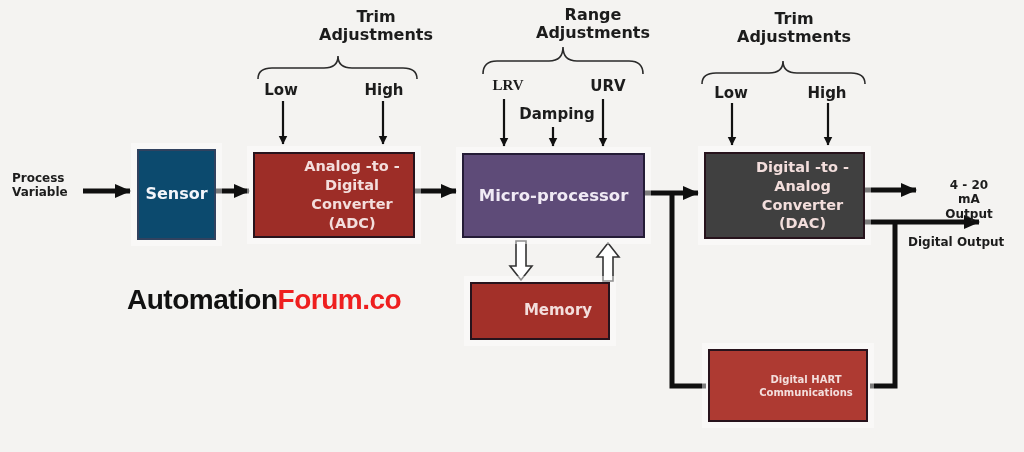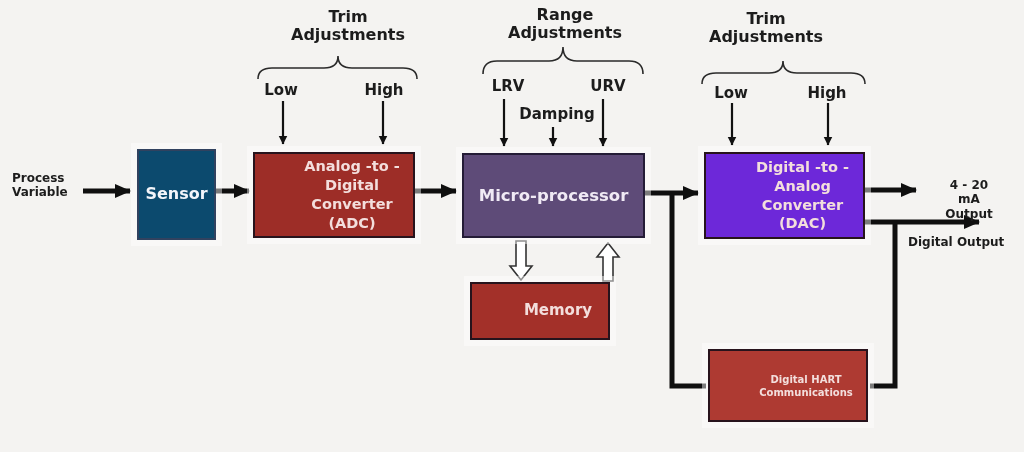--- a/index.html
+++ b/index.html
@@ -32,39 +32,39 @@
     left:253px;top:152px;width:162px;height:86px;
     background:#9d2d27;font-size:14.5px;
   }
   .block-micro{
     left:462px;top:153px;width:183px;height:85px;
     background:#5e4b78;border:2px solid #241c36;
     color:#f0eaf5;font-size:16.5px;
   }
   .block-dac{
     left:704px;top:152px;width:161px;height:87px;
-    background:#6d28d9;font-size:14.5px;
+    background:#404040;font-size:14.5px;
   }
   .block-memory{
     left:470px;top:282px;width:140px;height:58px;
     background:#a33029;font-size:15px;
   }
   .block-hart{
     left:708px;top:349px;width:160px;height:73px;
     background:#ae3a32;font-size:10px;
   }
 
   .lbl{
     position:absolute;
     color:#1c1c1c;
     font-weight:bold;
     white-space:pre-line;
   }
   .lbl-c{transform:translateX(-50%);text-align:center;}
-  .ann-title{font-size:16px;line-height:1.15;}
+  .ann-title{font-size:16px;line-height:1.15;margin-left:28px;}
   .ann-sub{font-size:15px;}
   .io-lbl{font-size:12px;line-height:1.2;}
 
   #watermark{
     position:absolute;left:127px;top:284px;
     font-family:"Liberation Sans","DejaVu Sans",sans-serif;
     font-weight:bold;font-size:28px;letter-spacing:-0.5px;
     color:#111;
   }
   #watermark .wm-red{color:#ee1f1f;}
@@ -129,29 +129,30 @@
   <div class="block block-red block-hart">Digital HART
 Communications</div>
 
   <div class="lbl lbl-c ann-title" style="left:348px;top:8px;">Trim
 Adjustments</div>
   <div class="lbl lbl-c ann-sub" style="left:281px;top:81px;">Low</div>
   <div class="lbl lbl-c ann-sub" style="left:384px;top:81px;">High</div>
 
   <div class="lbl lbl-c ann-title" style="left:565px;top:6px;">Range
 Adjustments</div>
-  <div class="lbl lbl-c ann-sub" style="left:508px;top:77px;">LRV</div>
+  <div class="lbl lbl-c ann-sub" style="left:508px;top:77px;font-family:Liberation Serif, serif;">LRV</div>
   <div class="lbl lbl-c ann-sub" style="left:608px;top:77px;text-align:right;">URV</div>
   <div class="lbl lbl-c ann-sub" style="left:557px;top:105px;">Damping</div>
 
   <div class="lbl lbl-c ann-title" style="left:766px;top:10px;">Trim
 Adjustments</div>
   <div class="lbl lbl-c ann-sub" style="left:731px;top:84px;">Low</div>
   <div class="lbl lbl-c ann-sub" style="left:827px;top:84px;">High</div>
 
   <div class="lbl io-lbl" style="left:12px;top:171px;">Process
 Variable</div>
   <div class="lbl lbl-c io-lbl" style="left:969px;top:178px;">4 - 20 mA
 Output</div>
   <div class="lbl io-lbl" style="left:908px;top:235px;">Digital Output</div>
 
+  <div id="watermark"><span>Automation</span><span class="wm-red">Forum.co</span></div>
 
 </div>
 
 </body></html>

